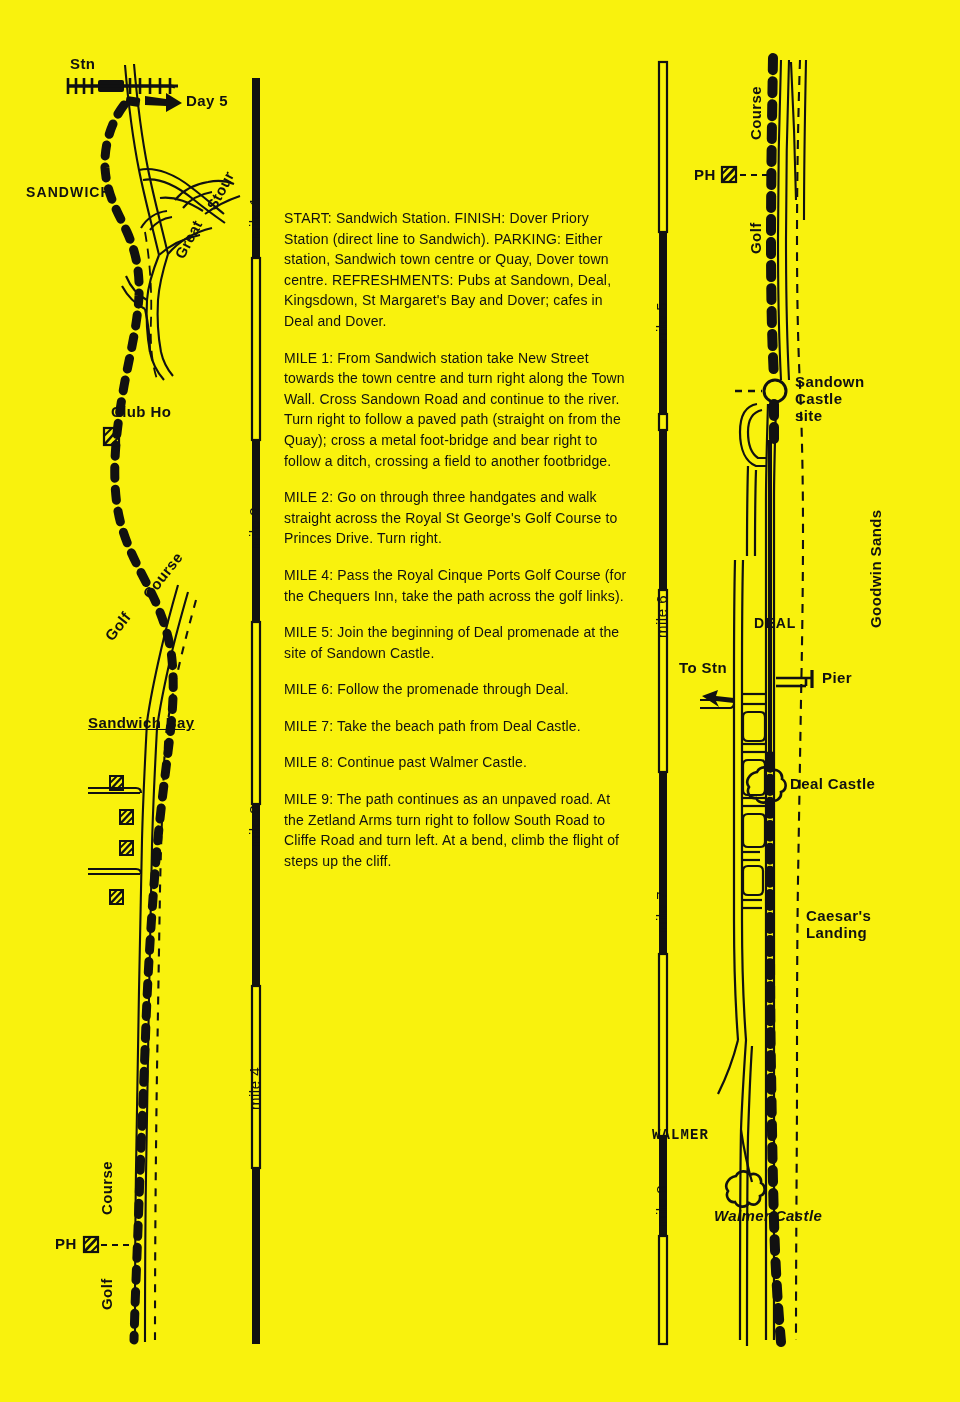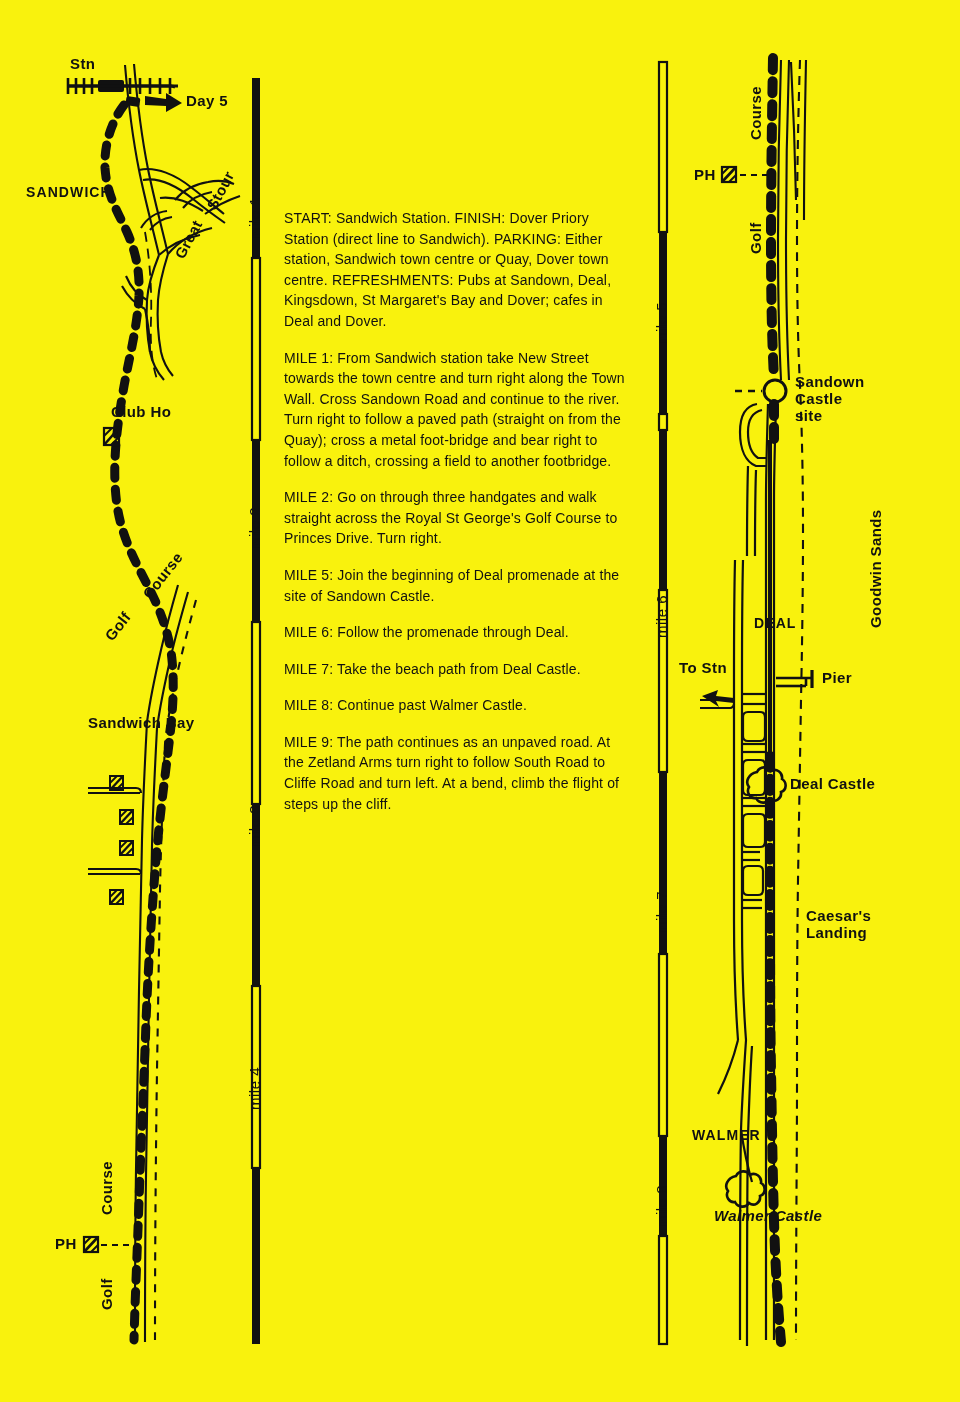--- a/index.html
+++ b/index.html
@@ -340,21 +340,21 @@
   <div class="maplabel lbl-md rot60" style="left:172px;top:254px;">Great</div>
 
   <div class="maplabel lbl-md rot60" style="left:204px;top:205px;">Stour</div>
 
   <div class="maplabel lbl-md" style="left:69px;top:404px;margin-left:42px;">Club Ho</div>
 
   <div class="maplabel lbl-md rot50" style="left:102px;top:634px;">Golf</div>
 
   <div class="maplabel lbl-md rot50" style="left:140px;top:592px;">Course</div>
 
-  <div class="maplabel lbl-md" style="left:88px;top:715px;">Sandwich Bay</div>
+  <div class="maplabel lbl-md" style="left:88px;top:715px;text-decoration:underline;">Sandwich Bay</div>
 
   <div class="maplabel lbl-md rot90" style="left:99px;top:1310px;">Golf</div>
 
   <div class="maplabel lbl-md rot90" style="left:99px;top:1215px;">Course</div>
 
   <div class="maplabel lbl-md" style="left:55px;top:1236px;">PH</div>
 
   <div class="milelabel" style="left:246px;top:240px;">mile 1</div>
   <div class="milelabel" style="left:246px;top:550px;">mile 2</div>
   <div class="milelabel" style="left:246px;top:848px;">mile 3</div>
@@ -376,33 +376,34 @@
 
   <div class="maplabel lbl-md" style="left:679px;top:660px;">To Stn</div>
 
   <div class="maplabel lbl-md" style="left:822px;top:670px;">Pier</div>
 
   <div class="maplabel lbl-md" style="left:790px;top:776px;">Deal Castle</div>
 
   <div class="maplabel lbl-md" style="left:806px;top:908px;">Caesar's
 Landing</div>
 
-  <div class="maplabel lbl-lg" style="left:692px;top:1128px;">WALMER</div>
+  <div class="maplabel lbl-lg" style="left:652px;top:1128px;font-family:Liberation Mono, monospace;">WALMER</div>
 
   <div class="maplabel lbl-md" style="left:714px;top:1208px;font-style:italic;">Walmer Castle</div>
 
   <div class="milelabel" style="left:653px;top:345px;">mile 5</div>
   <div class="milelabel" style="left:653px;top:638px;">mile 6</div>
   <div class="milelabel" style="left:653px;top:934px;">mile 7</div>
   <div class="milelabel" style="left:653px;top:1228px;">mile 8</div>
 
   <div id="textcol">
     <p>START: Sandwich Station.  FINISH: Dover Priory Station (direct line to Sandwich).  PARKING: Either station, Sandwich town centre or Quay, Dover town centre.  REFRESHMENTS: Pubs at Sandown, Deal, Kingsdown, St Margaret's Bay and Dover; cafes in Deal and Dover.</p>
     <p>MILE 1:  From Sandwich station take New Street towards the town centre and turn right along the Town Wall.  Cross Sandown Road and continue to the river.  Turn right to follow a paved path (straight on from the Quay);  cross a metal foot-bridge and bear right to follow a ditch, crossing a field to another footbridge.</p>
     <p>MILE 2:  Go on through three handgates and walk straight across the Royal St George's Golf Course to Princes Drive.  Turn right.</p>
+    <p>MILE 4:  Pass the Royal Cinque Ports Golf Course (for the Chequers Inn, take the path across the golf links).</p>
     <p>MILE 5:  Join the beginning of Deal promenade at the site of Sandown Castle.</p>
     <p>MILE 6:  Follow the promenade through Deal.</p>
     <p>MILE 7:  Take the beach path from Deal Castle.</p>
     <p>MILE 8:  Continue past Walmer Castle.</p>
     <p>MILE 9:  The path continues as an unpaved road.  At the Zetland Arms turn right to follow South Road to Cliffe Road and turn left.  At a bend, climb the flight of steps up the cliff.</p>
   </div>
 
 </div>
 
 </body></html>

